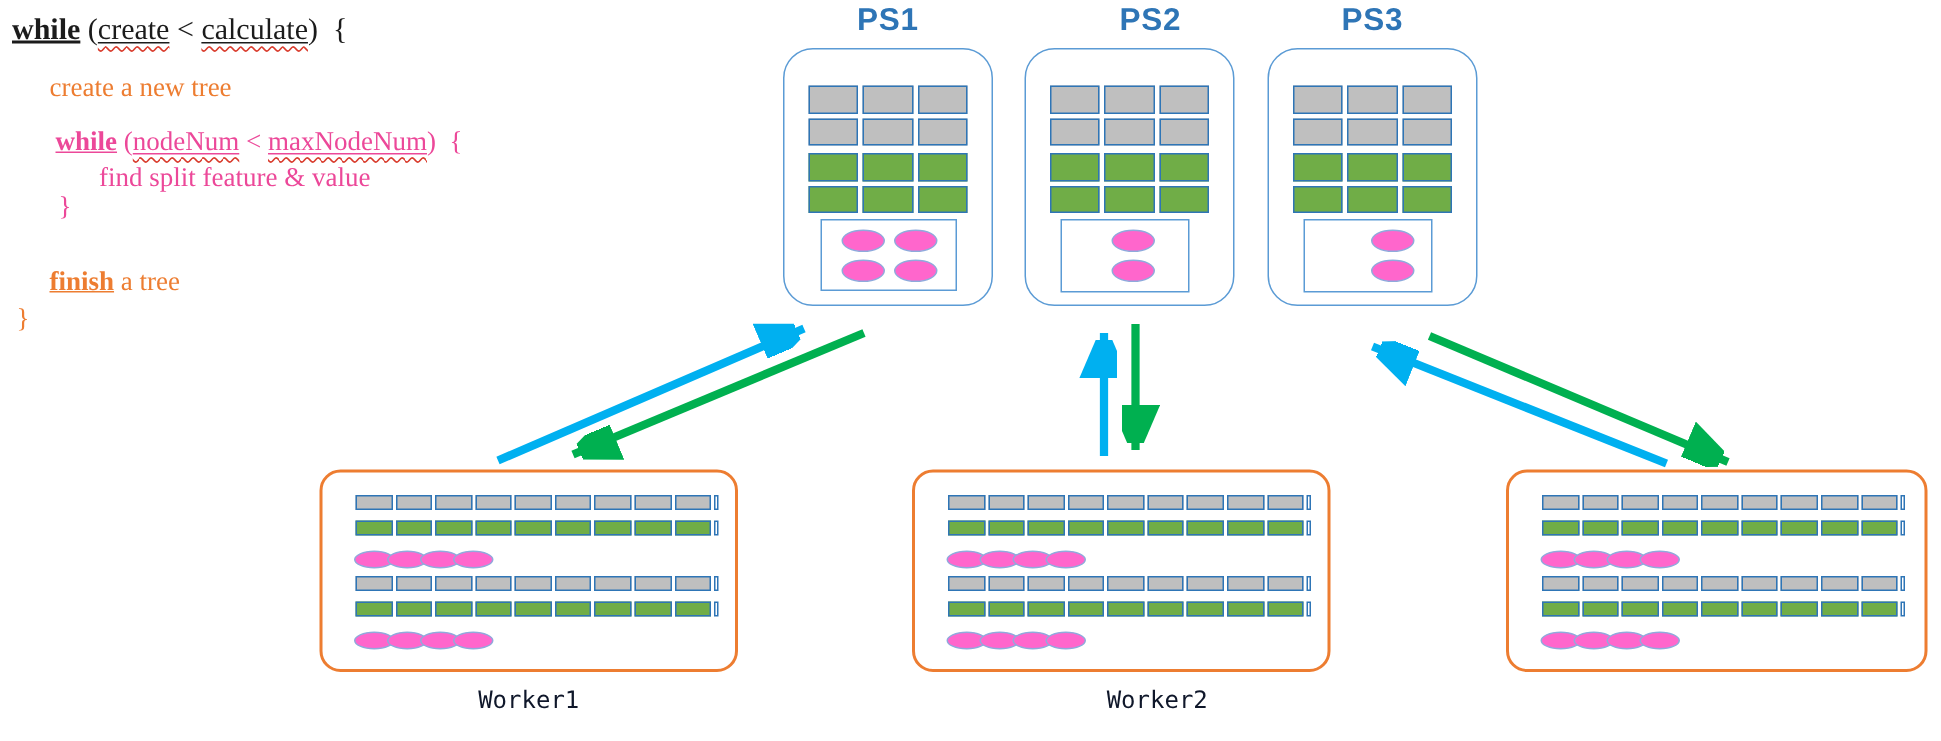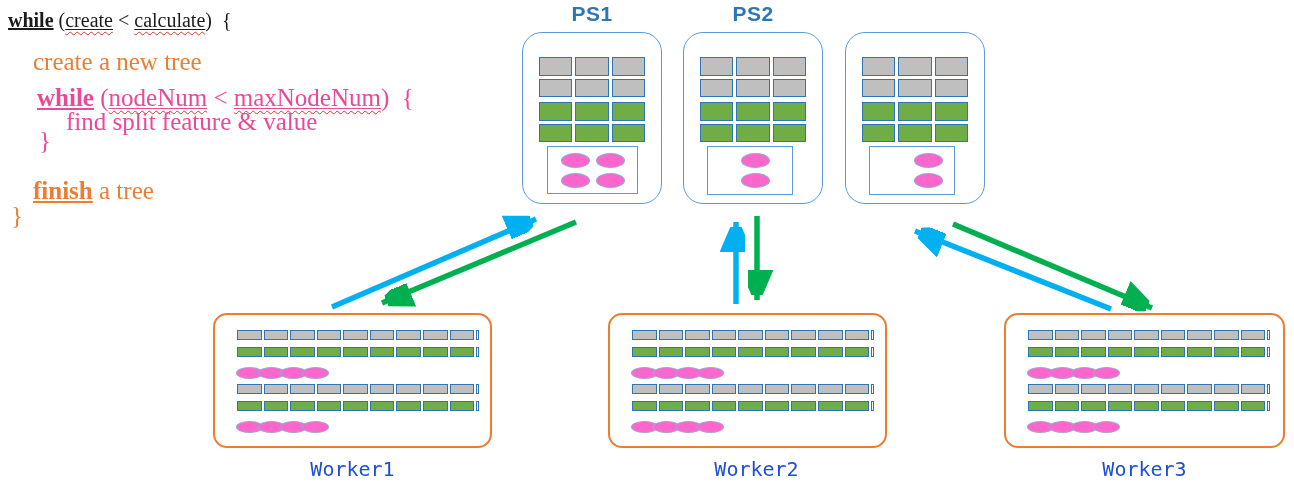--- a/index.html
+++ b/index.html
@@ -1,20 +1,20 @@
 <!DOCTYPE html>
 <html><head>
 <meta charset="utf-8">
 <style>
   html,body{margin:0;padding:0;background:#ffffff;}
   .canvas{position:relative;width:1294px;height:494px;background:#ffffff;overflow:hidden;
           font-family:"Liberation Sans",sans-serif;}
 
   
-  .code-line{position:absolute;font-family:"Liberation Serif",serif;font-size:25px;white-space:pre;}
+  .code-line{position:absolute;font-family:"Liberation Serif",serif;font-size:18px;white-space:pre;}
   .code-line .kw{font-weight:bold;text-decoration:underline;}
   .c-black{color:#1b1b1b;}
   .c-orange{color:#ED7D31;}
   .c-blue{color:#ec4899;}
   .u{text-decoration:underline;text-decoration-thickness:1px;text-underline-offset:2px;}
   .sq{text-decoration:underline wavy #d93a2b;text-decoration-thickness:1px;text-underline-offset:4px;}
 
   
   .ps-label{position:absolute;top:2px;width:140px;text-align:center;color:#2E75B6;
             font-size:21px;font-weight:bold;letter-spacing:0.5px;}
@@ -39,22 +39,22 @@
   
   .worker-box{position:absolute;top:313px;height:135px;border:2px solid #ED7D31;border-radius:14px;
               background:#ffffff;box-sizing:border-box;}
   .strip{position:absolute;left:22px;width:242px;height:10px;display:flex;gap:2px;}
   .seg{flex:1;border:1px solid #2E75B6;box-sizing:border-box;background:#BFBFBF;}
   .strip.green .seg{background:#70AD47;}
   .sliver{flex:none;width:3px;border:1px solid #2E75B6;box-sizing:border-box;background:#ffffff;}
   .erow{position:absolute;left:21px;display:flex;}
   .pe-sm{width:27px;height:12px;border-radius:50%;background:#FF66CC;border:1.5px solid #8FAADC;
          box-sizing:border-box;margin-right:-5px;}
-  .worker-label{position:absolute;top:457px;text-align:center;color:#1d4ed8;
-                font-family:"DejaVu Sans Mono","Liberation Mono",monospace;font-size:20px;}
+  .worker-label{position:absolute;top:457px;text-align:center;color:#0f172a;
+                font-family:"DejaVu Sans Mono","Liberation Mono",monospace;font-size:16px;}
 
   
   .arrows{position:absolute;left:0;top:0;width:1294px;height:494px;pointer-events:none;}
 </style>
 </head>
 <body>
 
 <div class="canvas">
 
   <div class="code-line c-black" style="left:8px;top:9px;font-size:20px;"><span class="kw">while</span><span> (</span><span class="u"><span class="sq">create</span></span><span> &lt; </span><span class="u"><span class="sq">calculate</span></span><span>)  {</span></div>
@@ -62,21 +62,22 @@
   <div class="code-line c-orange" style="left:33px;top:48px;">create a new tree</div>
 
   <div class="code-line c-blue" style="left:37px;top:84px;"><span class="kw">while</span><span> (</span><span class="u"><span class="sq">nodeNum</span></span><span> &lt; </span><span class="u"><span class="sq">maxNodeNum</span></span><span>)  {</span></div>
 
   <div class="code-line c-blue" style="left:56px;top:108px;margin-left:10px;">find split feature &amp; value</div>
   <div class="code-line c-blue" style="left:39px;top:127px;">}</div>
   <div class="code-line c-orange" style="left:33px;top:177px;"><span class="kw">finish</span><span> a tree</span></div>
   <div class="code-line c-orange" style="left:11px;top:202px;">}</div>
 
   <div class="ps-label" style="left:522px;">PS1</div>
-  <div class="ps-label" style="left:683px;text-align:center;">PS2</div>
+  <div class="ps-label" style="left:697px;text-align:center;">PS2</div>
+  <div class="ps-label" style="left:845px;">PS3</div>
 
   <div class="ps-box" style="left:522px;">
     <div class="grid g-gray">
       <div class="cell gray"></div>
         <div class="cell gray"></div>
         <div class="cell gray"></div>
       <div class="cell gray"></div>
         <div class="cell gray"></div>
         <div class="cell gray"></div>
     </div>
@@ -331,22 +332,21 @@
       </div>
     <div class="erow" style="top:106px;">
         <div class="pe-sm"></div>
         <div class="pe-sm"></div>
         <div class="pe-sm"></div>
         <div class="pe-sm"></div>
       </div>
   </div>
 
   <div class="worker-label" style="left:213px;width:279px;">Worker1</div>
-  <div class="worker-label" style="left:617px;width:279px;">Worker2</div>
-  <div class="worker-label" style="left:1004px;width:281px;">Worker3</div>
+  <div class="worker-label" style="left:632px;width:279px;">Worker2</div>
 
   <svg class="arrows" viewBox="0 0 1294 494">
     <defs>
       <marker id="headBlue" markerWidth="4.6" markerHeight="4.6" refX="5.5" refY="3" orient="auto" markerUnits="strokeWidth">
         <path d="M0,0 L7,3 L0,6 Z" fill="#00B0F0"></path>
       </marker>
       <marker id="headGreen" markerWidth="4.6" markerHeight="4.6" refX="5.5" refY="3" orient="auto" markerUnits="strokeWidth">
         <path d="M0,0 L7,3 L0,6 Z" fill="#00B050"></path>
       </marker>
     </defs>

